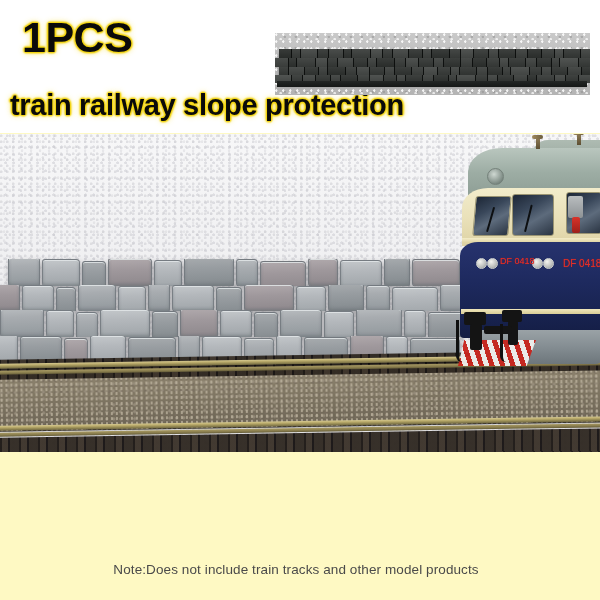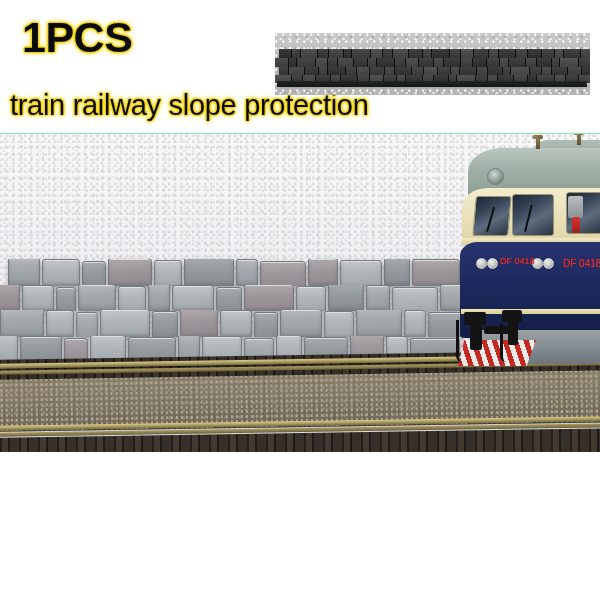--- a/index.html
+++ b/index.html
@@ -1,37 +1,37 @@
 <!DOCTYPE html>
 <html><head>
 <meta charset="utf-8">
 <title>Product Image</title>
 <style>
   html,body{margin:0;padding:0;background:#ffffff;}
   body{width:600px;height:600px;overflow:hidden;font-family:"Liberation Sans",sans-serif;}
-  #root{position:relative;width:600px;height:432px;background:#86efac;}
+  #root{position:relative;width:600px;height:600px;background:#fef9c3;}
 
   
   .header{position:absolute;left:0;top:0;width:600px;height:133px;background:#fff;}
 
   .title-main{
     position:absolute;left:22px;top:16px;
     font-family:"Liberation Sans",sans-serif;
     font-weight:bold;font-size:43px;letter-spacing:-0.5px;
     color:#0a0a0a;line-height:1;
     text-shadow:
       0 0 2px #f2d40a, 0 0 3px #f5d916, 1px 0 2px #f0cf00,
       -1px 0 2px #f0cf00, 0 1px 2px #f0cf00, 0 -1px 2px #f0cf00,
       0 0 6px rgba(245,215,20,.85);
     white-space:nowrap;
   }
   .title-sub{
     position:absolute;left:10px;top:91px;
     font-family:"Liberation Sans",sans-serif;
-    font-weight:normal;font-size:29px;letter-spacing:-0.3px;
+    font-weight:bold;font-size:29px;letter-spacing:-0.3px;
     color:#0a0a0a;line-height:1;
     text-shadow:
       0 0 2px #f2d40a, 0 0 3px #f5d916, 1px 0 2px #f0cf00,
       -1px 0 2px #f0cf00, 0 1px 2px #f0cf00, 0 -1px 2px #f0cf00,
       0 0 6px rgba(245,215,20,.8);
     white-space:nowrap;
   }
 
   
   .inset{
@@ -461,13 +461,14 @@
       <div class="coupler" style="left:24px;top:178px;width:22px;height:13px;"></div>
       <div class="coupler" style="left:30px;top:190px;width:12px;height:26px;"></div>
       <div class="coupler" style="left:62px;top:176px;width:20px;height:12px;"></div>
       <div class="coupler" style="left:68px;top:187px;width:10px;height:24px;"></div>
       <div class="coupler" style="left:44px;top:192px;width:28px;height:8px;"></div>
       <div class="airhose" style="left:16px;top:186px;height:42px;"></div>
       <div class="airhose" style="left:60px;top:190px;height:38px;"></div>
     </div>
   </div>
 
+  <div class="note">Note:Does not include train tracks and other model products</div>
 </div>
 
 </body></html>

